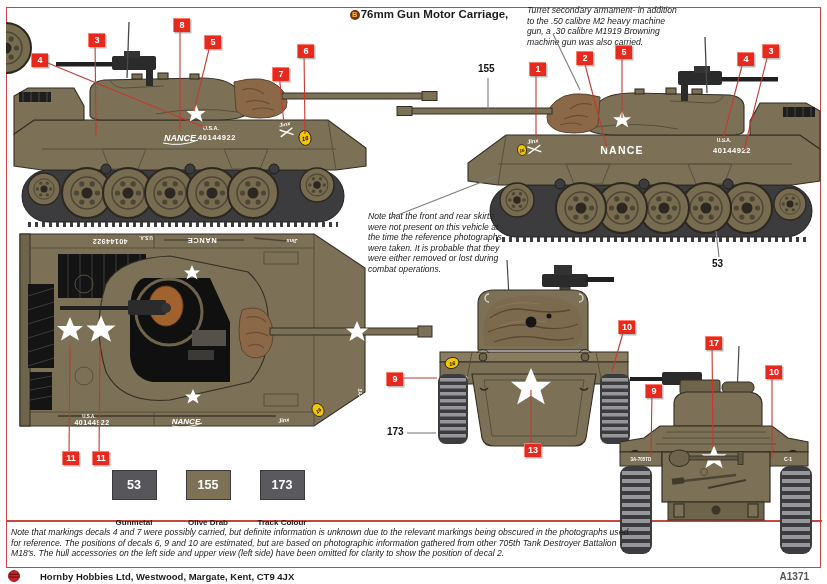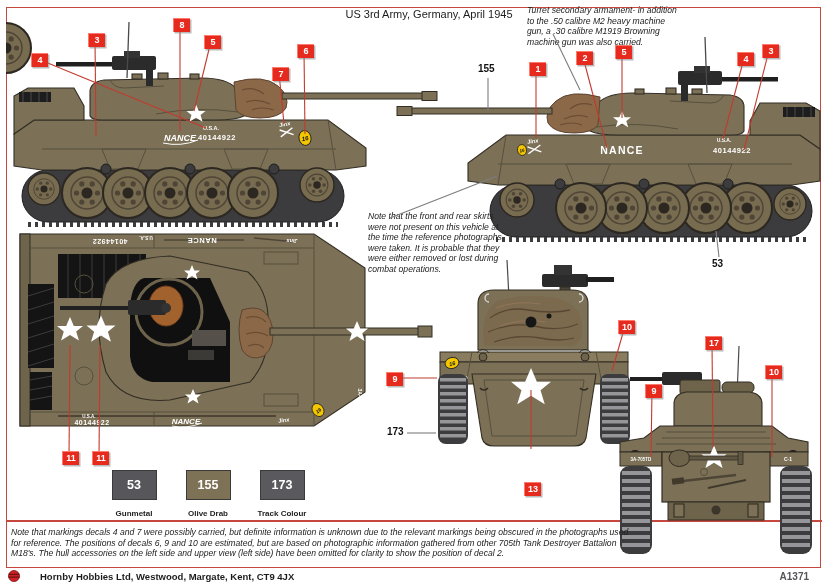--- a/index.html
+++ b/index.html
@@ -47,21 +47,21 @@
   }
   .note{font-style:italic;font-size:8.6px;line-height:10.6px;color:#222;z-index:40;}
   #turret-note{left:527px;top:5px;width:156px;}
   #skirts-note{left:368px;top:211px;width:141px;}
   #bottom-note{left:11px;top:527px;width:618px;z-index:40;}
 
   #swatches{left:106px;top:470px;width:215px;z-index:40;display:flex;gap:18px;}
   .swatch{width:56px;text-align:center;}
   .swatch-box{width:43px;height:28px;margin:0 auto;border:1px solid #3a3a3a;
     color:#fff;font-size:12.5px;font-weight:bold;line-height:28px;text-align:center;}
-  .swatch-name{font-size:8px;font-weight:bold;margin-top:9px;}
+  .swatch-name{font-size:8px;font-weight:bold;margin-top:18px;}
 
   #footer{left:8px;top:570px;width:811px;z-index:40;display:flex;align-items:center;}
   #footer-text{font-size:9.5px;font-weight:bold;margin-left:20px;}
   #kit-number{position:absolute;right:10px;top:1px;font-size:10px;font-weight:bold;color:#55555a;}
 
   
   .mk{fill:#fff;font-family:"Liberation Sans",sans-serif;font-weight:bold;text-anchor:middle;}
   .s45{font-size:4.5px;} .s5{font-size:5px;} .s55{font-size:5.5px;}
   .s7{font-size:7px;letter-spacing:.5px;} .s8{font-size:7.5px;letter-spacing:.6px;}
   .block{font-size:10.5px;letter-spacing:1.2px;}
@@ -331,21 +331,23 @@
 
   <g>
     <rect x="4" y="136" width="32" height="88" rx="9" fill="var(--track)"></rect>
     <line x1="20" y1="141" x2="20" y2="220" stroke="var(--tread)" stroke-width="28" stroke-dasharray="4 4"></line>
     <rect x="164" y="136" width="32" height="88" rx="9" fill="var(--track)"></rect>
     <line x1="180" y1="141" x2="180" y2="220" stroke="var(--tread)" stroke-width="28" stroke-dasharray="4 4"></line>
   </g>
 </svg>
 
 <div class="abs" id="title-block">
-  <div>US 3rd Army, Germany, April 1945</div>
+  <div class="bold">
+    <span id="title-badge">B</span><span>76mm Gun Motor Carriage,</span>
+  </div>
 </div>
 
 <div class="abs note" id="turret-note">Turret secondary armament- in addition to the .50 calibre M2 heavy machine gun, a .30 calibre M1919 Browning machine gun was also carried.</div>
 <div class="abs note" id="skirts-note">Note that the front and rear skirts were not present on this vehicle at the time the reference photographs were taken. It is probable that they were either removed or lost during combat operations.</div>
 <div class="abs note" id="bottom-note">Note that markings decals 4 and 7 were possibly carried, but definite information is unknown due to the relevant markings being obscured in the photographs used for reference. The positions of decals 6, 9 and 10 are estimated, but are based on photographic information gathered from other 705th Tank Destroyer Battalion M18's. The hull accessories on the left side and upper view (left side) have been omitted for clarity to show the position of decal 2.</div>
 
 <div class="abs" id="swatches">
   <div class="swatch">
     <div class="swatch-box" style="background: rgb(87, 87, 91);">53</div>
     <div class="swatch-name">Gunmetal</div>
@@ -395,21 +397,21 @@
     <div class="callout" style="left: 272px; top: 67px;">7</div>
     <div class="callout" style="left: 529px; top: 62px;">1</div>
     <div class="callout" style="left: 576px; top: 51px;">2</div>
     <div class="callout" style="left: 615px; top: 45px;">5</div>
     <div class="callout" style="left: 737px; top: 52px;">4</div>
     <div class="callout" style="left: 762px; top: 44px;">3</div>
     <div class="callout" style="left: 62px; top: 451px;">11</div>
     <div class="callout" style="left: 92px; top: 451px;">11</div>
     <div class="callout" style="left: 386px; top: 372px;">9</div>
     <div class="callout" style="left: 618px; top: 320px;">10</div>
-    <div class="callout" style="left: 524px; top: 443px; margin-top: 39px;">13</div>
+    <div class="callout" style="left: 524px; top: 443px;">13</div>
     <div class="callout" style="left: 705px; top: 336px;">17</div>
     <div class="callout" style="left: 645px; top: 384px;">9</div>
     <div class="callout" style="left: 765px; top: 365px;">10</div>
   </div>
 
 <div class="abs" id="footer">
   <svg width="12" height="12" viewBox="0 0 12 12">
     <circle cx="6" cy="6" r="5.5" fill="#cf2028" stroke="#7a1212" stroke-width="0.8"></circle>
     <path d="M 0.8,4.4 L 11.2,4.4 M 0.6,7.2 L 11.4,7.2" stroke="#6a1210" stroke-width="1.2"></path>
   </svg>

